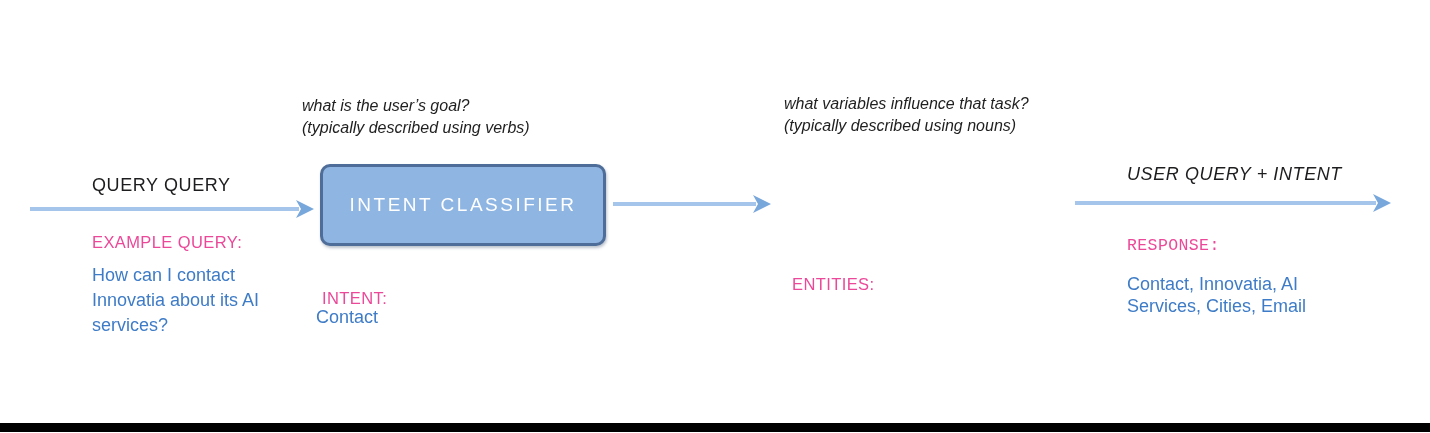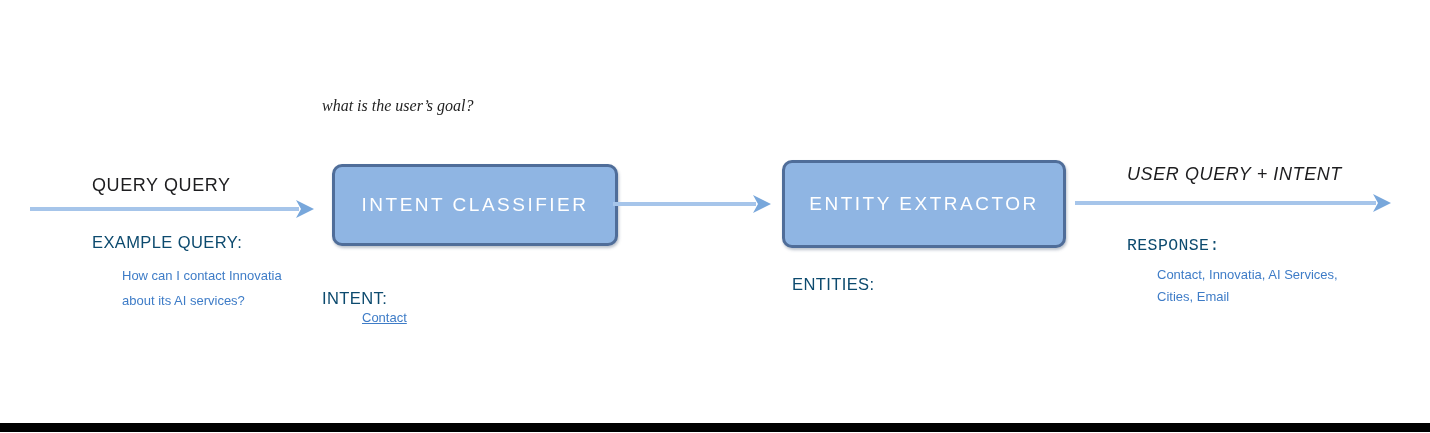--- a/index.html
+++ b/index.html
@@ -25,75 +25,74 @@
   .annotation {
     position: absolute;
     color: #1f1f1f;
     font-style: italic;
     font-size: 16px;
     line-height: 22px;
     white-space: nowrap;
   }
   .sub-heading {
     position: absolute;
-    color: #0c4a6e;
+    color: #ec4899;
     font-size: 16.5px;
     letter-spacing: 0.4px;
     white-space: nowrap;
   }
   .body-text {
     position: absolute;
     color: #3e7cc7;
-    font-size: 13px;
+    font-size: 18px;
     line-height: 25px;
-    margin-left: 30px;
   }
 
   
   .process-box {
     position: absolute;
     background: #8fb5e3;
     border: 3px solid #4f6d99;
     border-radius: 10px;
     box-shadow: 1px 2px 3px rgba(60, 80, 110, 0.35);
     display: flex;
     align-items: center;
     justify-content: center;
   }
   .process-box .box-label {
     color: #ffffff;
     font-size: 19px;
     letter-spacing: 2.5px;
     white-space: nowrap;
   }
-  .box-intent  { left: 332px; top: 164px; width: 286px; height: 82px; text-align: center; }
+  .box-intent  { left: 320px; top: 164px; width: 286px; height: 82px; text-align: center; }
   .box-entity  { left: 782px; top: 160px; width: 284px; height: 88px; }
 
   
   .arrow { position: absolute; display: block; }
   .arrow-1 { left: 29px;   top: 196px; }
   .arrow-2 { left: 612px;  top: 191px; }
   .arrow-3 { left: 1074px; top: 190px; }
 
   
   .lbl-user-query        { left: 92px;  top: 175px; }
   .hd-example-query      { left: 92px;  top: 233px; }
   .txt-example-query     { left: 92px;  top: 263px; width: 178px; }
 
-  .ann-intent            { left: 322px; top: 95px; font-family: Liberation Serif, serif; }
+  .ann-intent            { left: 302px; top: 95px; }
   .hd-intent             { left: 322px; top: 275px; margin-top: 14px; }
-  .txt-intent            { left: 332px; top: 305px; width: 250px; text-decoration: underline; }
+  .txt-intent            { left: 316px; top: 305px; width: 250px; }
 
   .ann-entity            { left: 784px; top: 93px; }
   .hd-entities           { left: 784px; top: 275px; margin-left: 8px; }
   .txt-entities          { left: 784px; top: 308px; width: 190px; line-height: 22px; }
 
   .lbl-output            { left: 1127px; top: 164px; font-style: italic; }
   .hd-response           { left: 1127px; top: 236px; font-family: Liberation Mono, monospace; }
-  .txt-response          { left: 1127px; top: 264px; width: 210px; line-height: 22px; }
+  .txt-response          { left: 1127px; top: 273px; width: 210px; line-height: 22px; }
 
   .bottom-bar {
     position: absolute;
     left: 0;
     top: 423px;
     width: 1430px;
     height: 9px;
     background: #000000;
   }
 </style>
@@ -108,41 +107,41 @@
     <line x1="1" y1="13" x2="270" y2="13" stroke="#a6c5ea" stroke-width="4"></line>
     <polygon points="267,4 285,13 267,22 272,13" fill="#78a7db"></polygon>
   </svg>
 
   <div class="sub-heading hd-example-query">EXAMPLE QUERY:</div>
 
   <div class="body-text txt-example-query">How can I contact Innovatia about its AI services?</div>
 
   <div class="annotation ann-intent">
     <div>what is the user’s goal?</div>
+    <div>(typically described using verbs)</div>
   </div>
 
   <div class="process-box box-intent">
     <span class="box-label">INTENT CLASSIFIER</span>
   </div>
 
   <div class="sub-heading hd-intent">INTENT:</div>
 
   <div class="body-text txt-intent">Contact</div>
 
   <svg class="arrow arrow-2" width="164" height="26" viewBox="0 0 164 26">
     <line x1="1" y1="13" x2="144" y2="13" stroke="#a6c5ea" stroke-width="4"></line>
     <polygon points="141,4 159,13 141,22 146,13" fill="#78a7db"></polygon>
   </svg>
 
   <div class="annotation ann-entity">
+    <div>what variables influence that task?</div>
+    <div>(typically described using nouns)</div>
   </div>
 
-  <div class="process-box box-entity">
-    <span class="box-label">ENTITY EXTRACTOR</span>
-  </div>
 
   <div class="sub-heading hd-entities">ENTITIES:</div>
 
 
   <div class="stage-label lbl-output">USER QUERY + INTENT</div>
 
   <svg class="arrow arrow-3" width="322" height="26" viewBox="0 0 322 26">
     <line x1="1" y1="13" x2="302" y2="13" stroke="#a6c5ea" stroke-width="4"></line>
     <polygon points="299,4 317,13 299,22 304,13" fill="#78a7db"></polygon>
   </svg>

